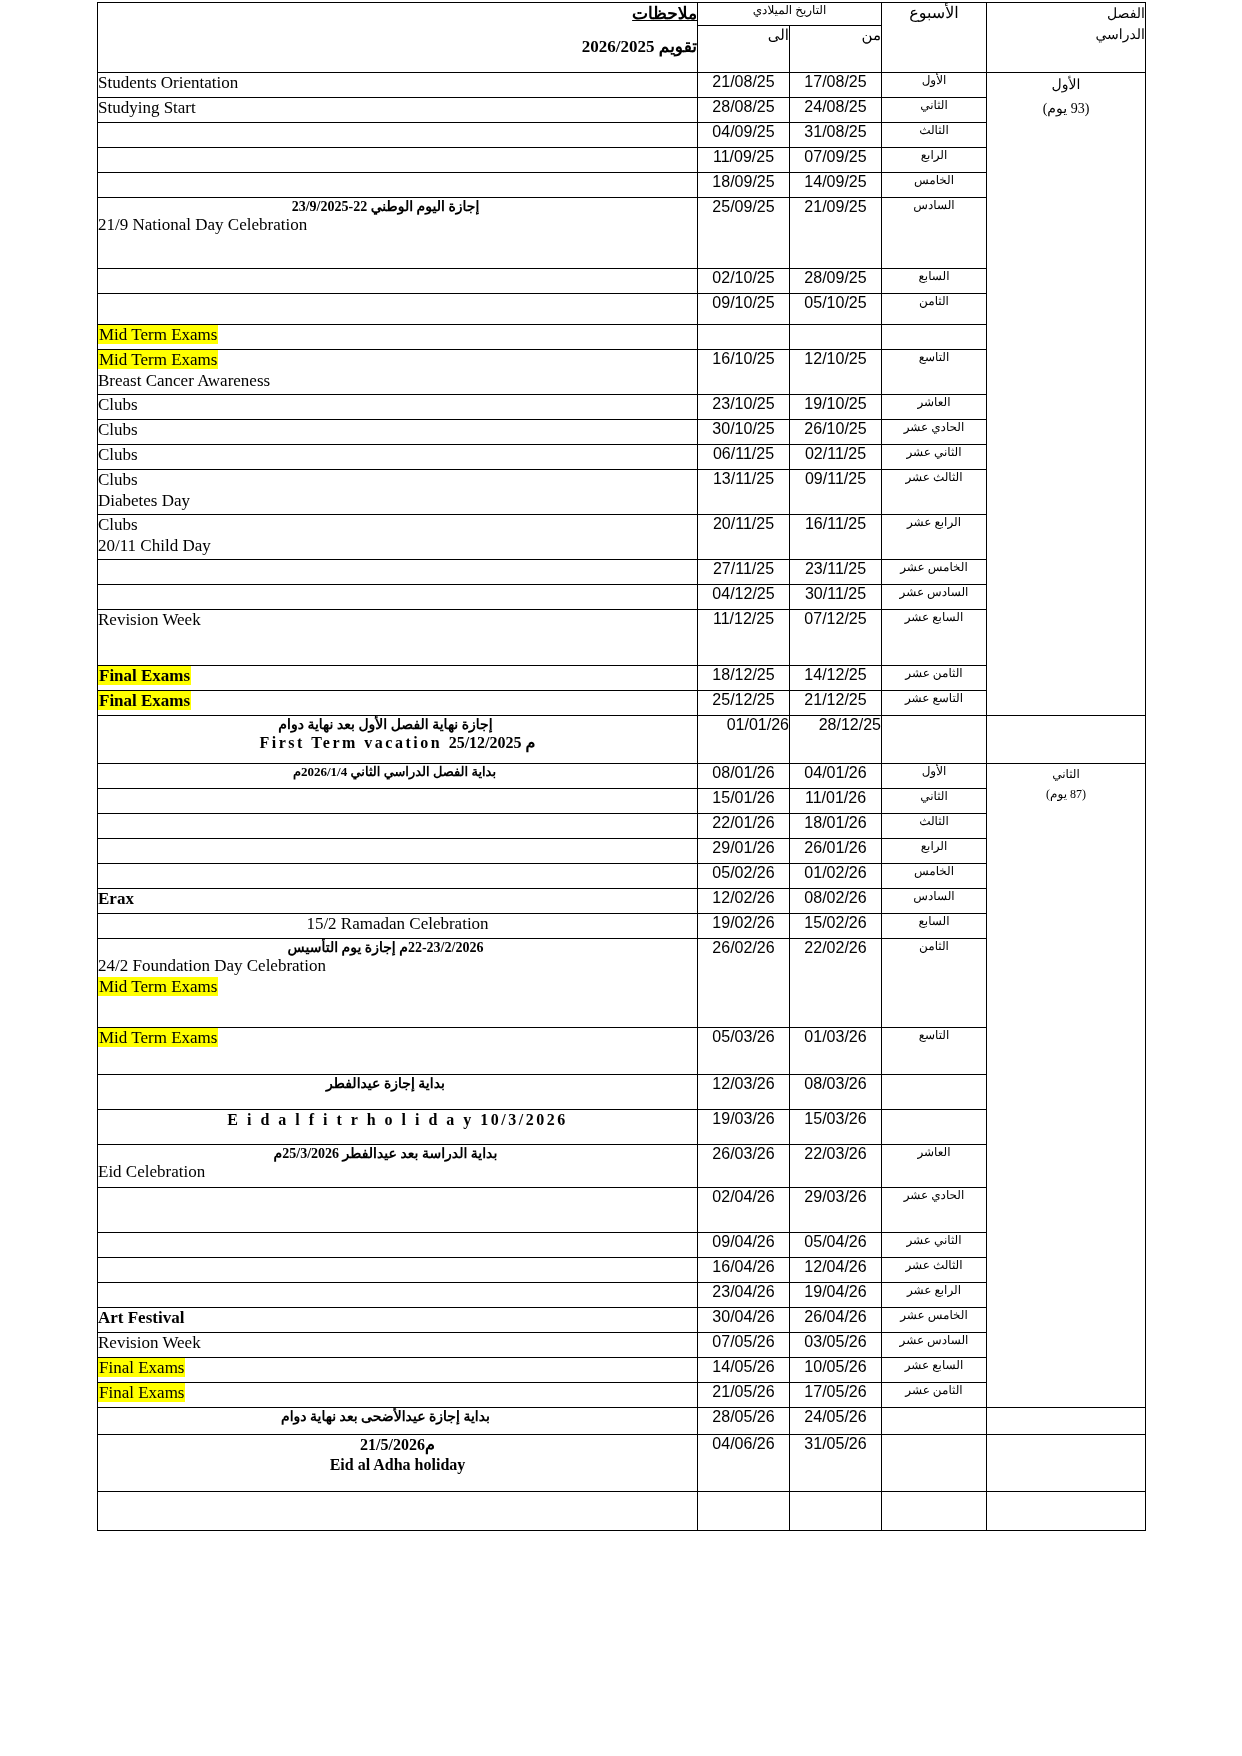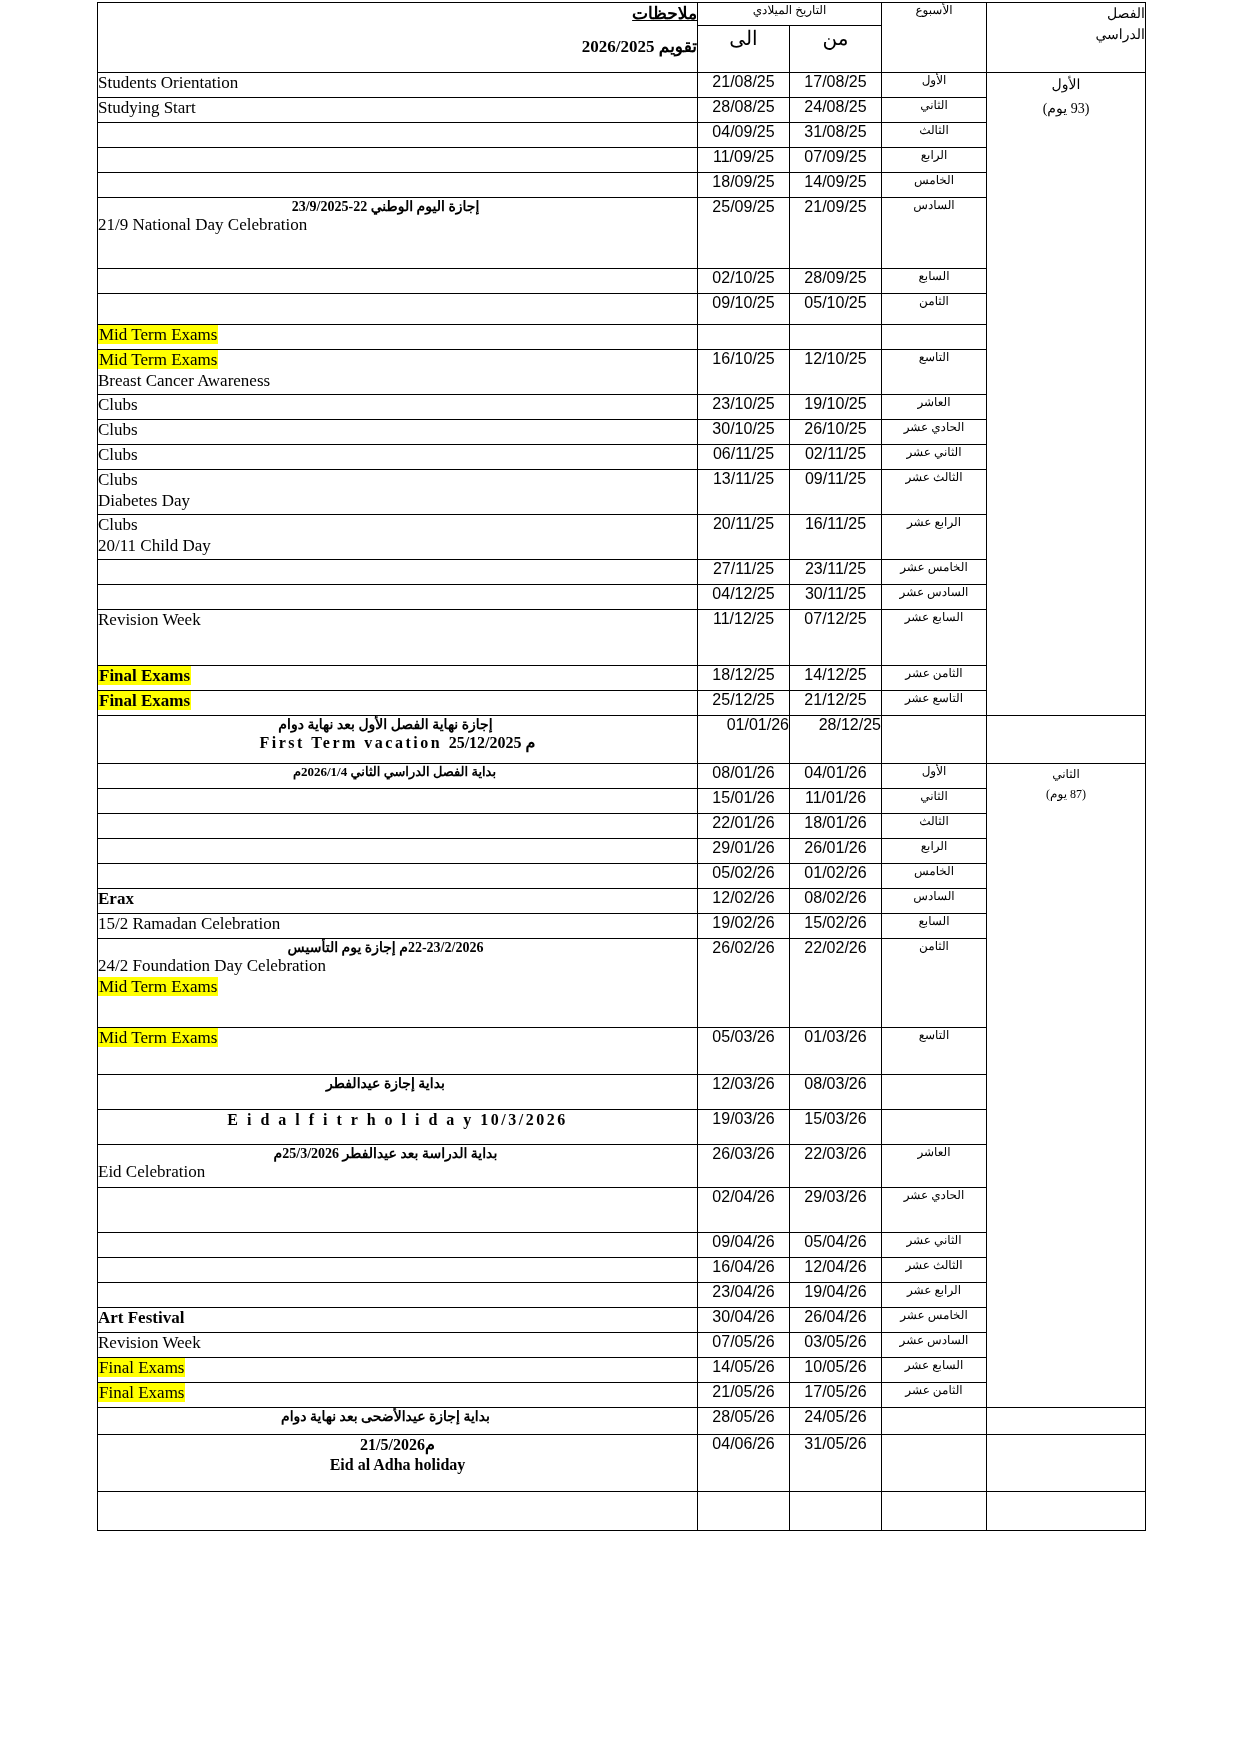--- a/index.html
+++ b/index.html
@@ -76,28 +76,28 @@
     direction: rtl;
   }
   .hdr-date-top {
     height: 22px;
     font-size: 12px;
     font-weight: bold;
     direction: rtl;
     letter-spacing: 1px;
   }
   .hdr-sub {
-    font-size: 20px;
-    font-weight: bold;
-    direction: rtl;
-    vertical-align: middle;
-    text-align: center;
+    font-size: 15px;
+    font-weight: bold;
+    direction: rtl;
+    vertical-align: middle;
+    text-align: right;
   }
   .hdr-week {
-    font-size: 12px;
+    font-size: 16px;
     font-weight: bold;
     direction: rtl;
     vertical-align: middle;
   }
   .hdr-term {
     font-size: 14px;
     font-weight: bold;
     direction: rtl;
     text-align: right;
     vertical-align: middle;
@@ -415,21 +415,21 @@
         </tr>
         <tr>
           <td class="notes" style="height: 24px;">
             <div class="bold">Erax</div>
           </td>
           <td class="date">12/02/26</td>
           <td class="date">08/02/26</td>
           <td class="week">السادس</td>
         </tr>
         <tr>
-          <td class="notes" style="height: 24px;">
+          <td class="notes" style="height: 24px; text-align: center;">
             <div>15/2 Ramadan Celebration</div>
           </td>
           <td class="date">19/02/26</td>
           <td class="date">15/02/26</td>
           <td class="week">السابع</td>
         </tr>
         <tr>
           <td class="notes g-light" style="height: 88px;">
             <div class="ar">22-23/2/2026م إجازة يوم التأسيس</div>
             <div>24/2 Foundation Day Celebration</div>

